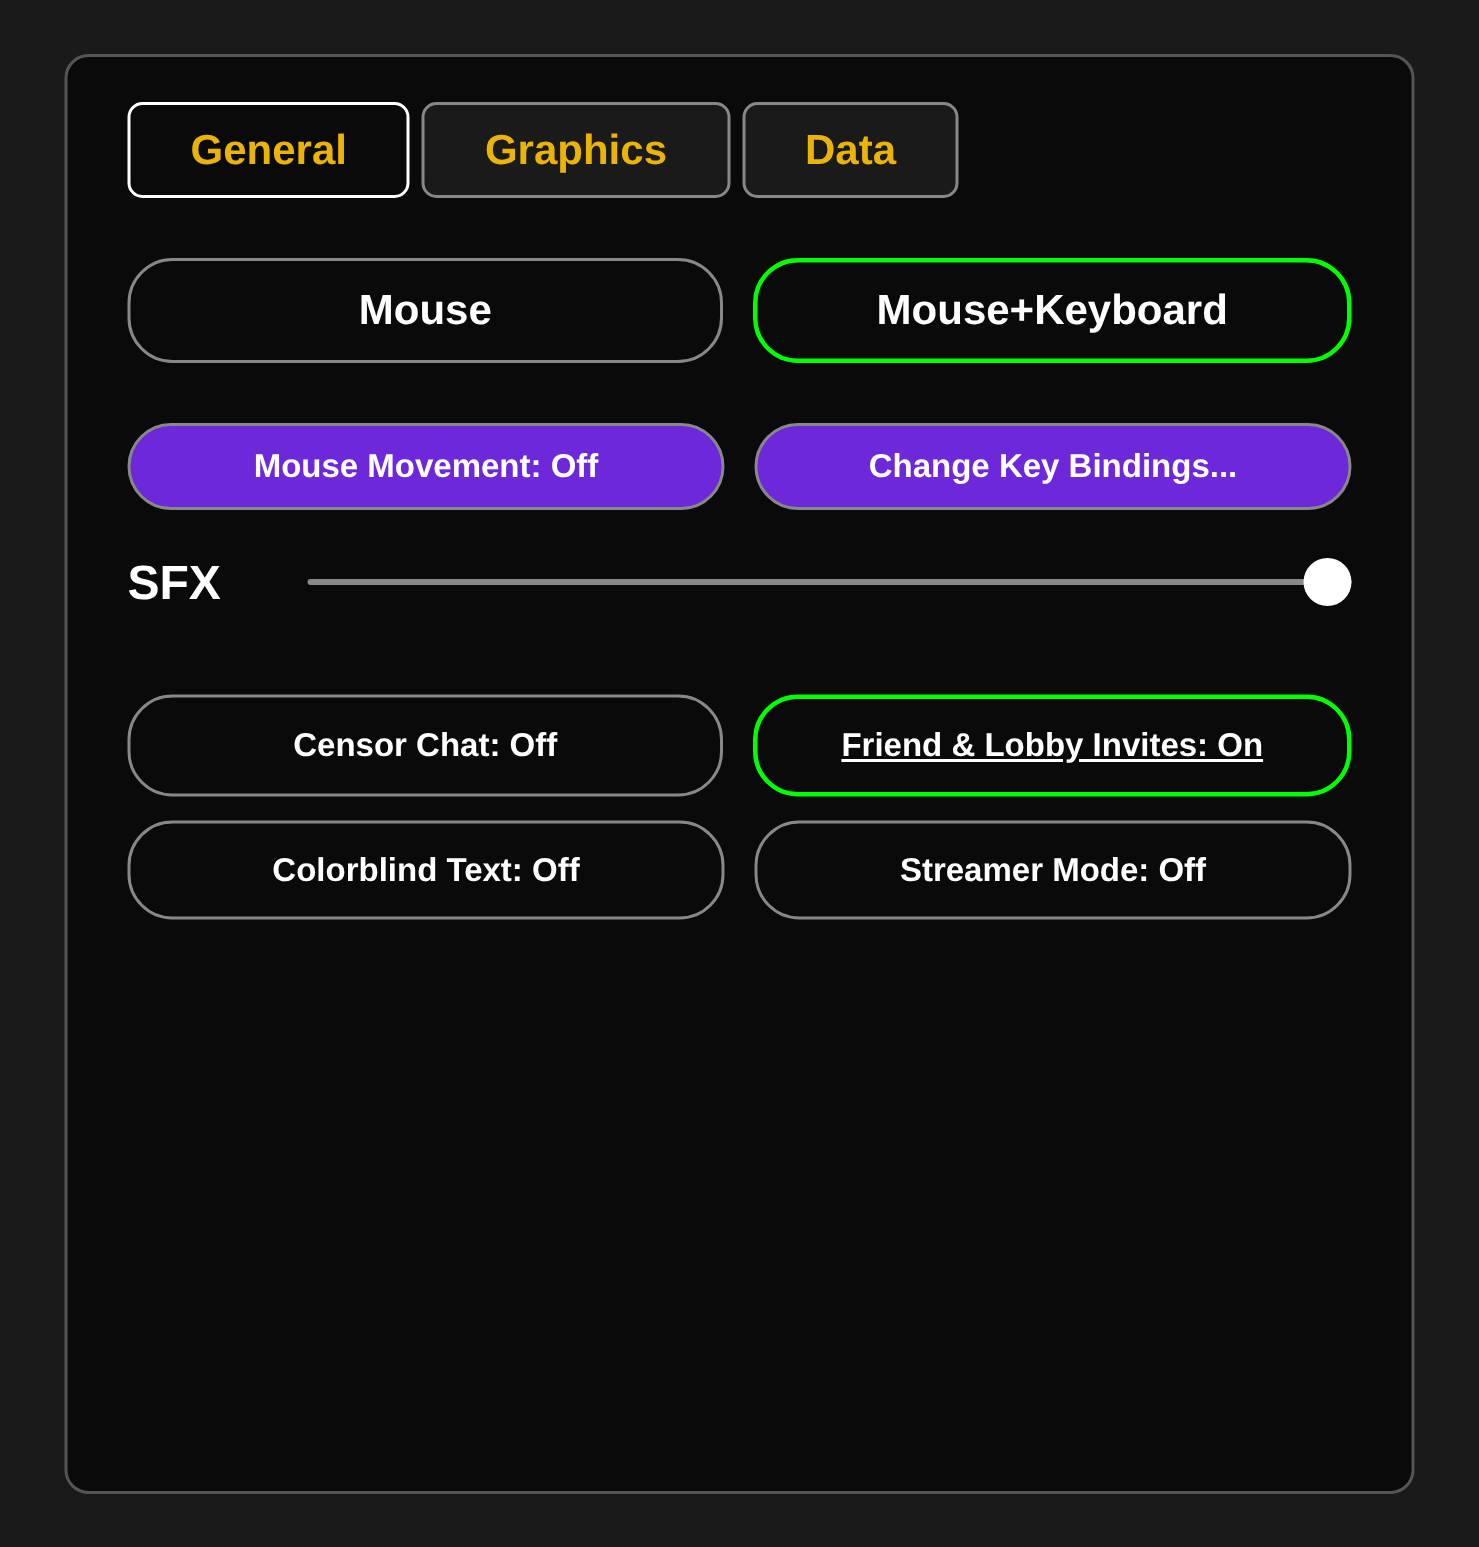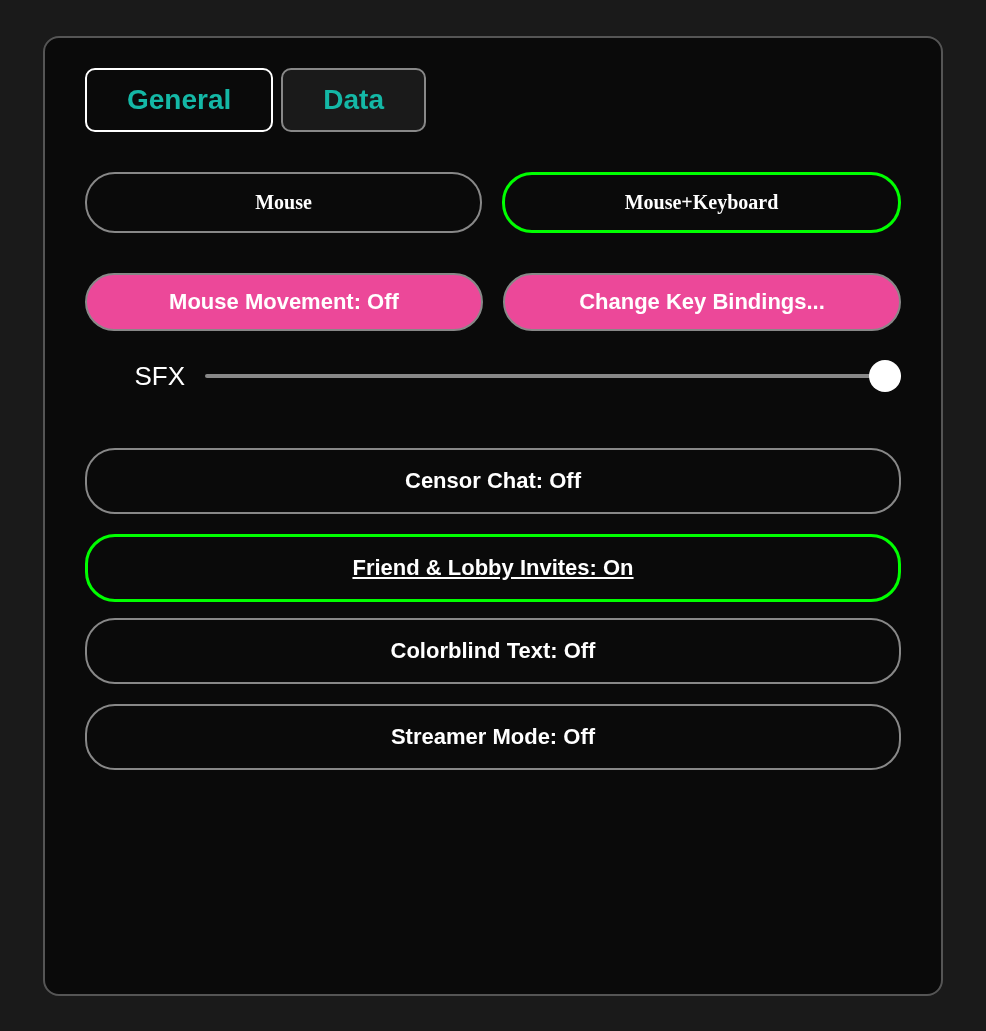--- a/index.html
+++ b/index.html
@@ -32,21 +32,21 @@
     
     .tabs-row {
       display: flex;
       flex-direction: row;
       gap: 8px;
       margin-bottom: 40px;
     }
 
     .tab-btn {
       background: #1a1a1a;
-      color: #14b8a6;
+      color: #eab308;
       border: 2px solid #888;
       border-radius: 10px;
       padding: 14px 40px;
       font-size: 28px;
       font-weight: bold;
       cursor: pointer;
       font-family: 'Arial Black', 'Arial Bold', Arial, sans-serif;
     }
 
     .tab-btn.active {
@@ -74,45 +74,45 @@
       gap: 20px;
       margin-bottom: 10px;
     }
 
     .ctrl-btn {
       background: #0a0a0a;
       color: white;
       border: 2px solid #888;
       border-radius: 30px;
       padding: 16px 0;
-      font-size: 20px;
-      font-weight: bold;
-      cursor: pointer;
-      font-family: Liberation Serif, serif;
+      font-size: 28px;
+      font-weight: bold;
+      cursor: pointer;
+      font-family: Liberation Sans, sans-serif;
       flex: 1;
     }
 
     .ctrl-btn.active-green {
       border-color: #00ff00;
       border-width: 3px;
     }
 
     
     .keyboard-section {
       margin-bottom: 30px;
     }
 
     .keyboard-btn-row {
       display: flex;
       flex-direction: row;
       gap: 20px;
     }
 
     .kbd-btn {
-      background: #ec4899;
+      background: #6d28d9;
       color: white;
       border: 2px solid #888;
       border-radius: 30px;
       padding: 14px 24px;
       font-size: 22px;
       font-weight: bold;
       cursor: pointer;
       font-family: 'Arial Black', 'Arial Bold', Arial, sans-serif;
       flex: 1;
     }
@@ -125,25 +125,24 @@
     .sound-row {
       display: flex;
       flex-direction: row;
       align-items: center;
       gap: 20px;
       margin-bottom: 16px;
     }
 
     .sound-label {
       color: white;
-      font-size: 26px;
-      font-weight: normal;
+      font-size: 32px;
+      font-weight: bold;
       width: 100px;
       font-family: 'Arial Black', 'Arial Bold', Arial, sans-serif;
-      text-align: right;
     }
 
     .slider-container {
       flex: 1;
       position: relative;
       height: 8px;
       display: flex;
       align-items: center;
     }
 
@@ -169,21 +168,21 @@
 
     
     .bottom-buttons {
       display: flex;
       flex-direction: column;
       gap: 16px;
     }
 
     .bottom-row {
       display: flex;
-      flex-direction: column;
+      flex-direction: row;
       gap: 20px;
     }
 
     .bottom-btn {
       background: #0a0a0a;
       color: white;
       border: 2px solid #888;
       border-radius: 30px;
       padding: 18px 10px;
       font-size: 22px;
@@ -199,20 +198,21 @@
       text-decoration: underline;
     }
   </style>
 </head>
 <body>
 
 <div class="settings-panel">
 
   <div class="tabs-row">
     <button class="tab-btn active">General</button>
+    <button class="tab-btn">Graphics</button>
     <button class="tab-btn">Data</button>
   </div>
 
   <div class="controls-section">
     <div class="control-buttons-row">
       <button class="ctrl-btn">Mouse</button>
       <button class="ctrl-btn active-green">Mouse+Keyboard</button>
     </div>
   </div>
 

